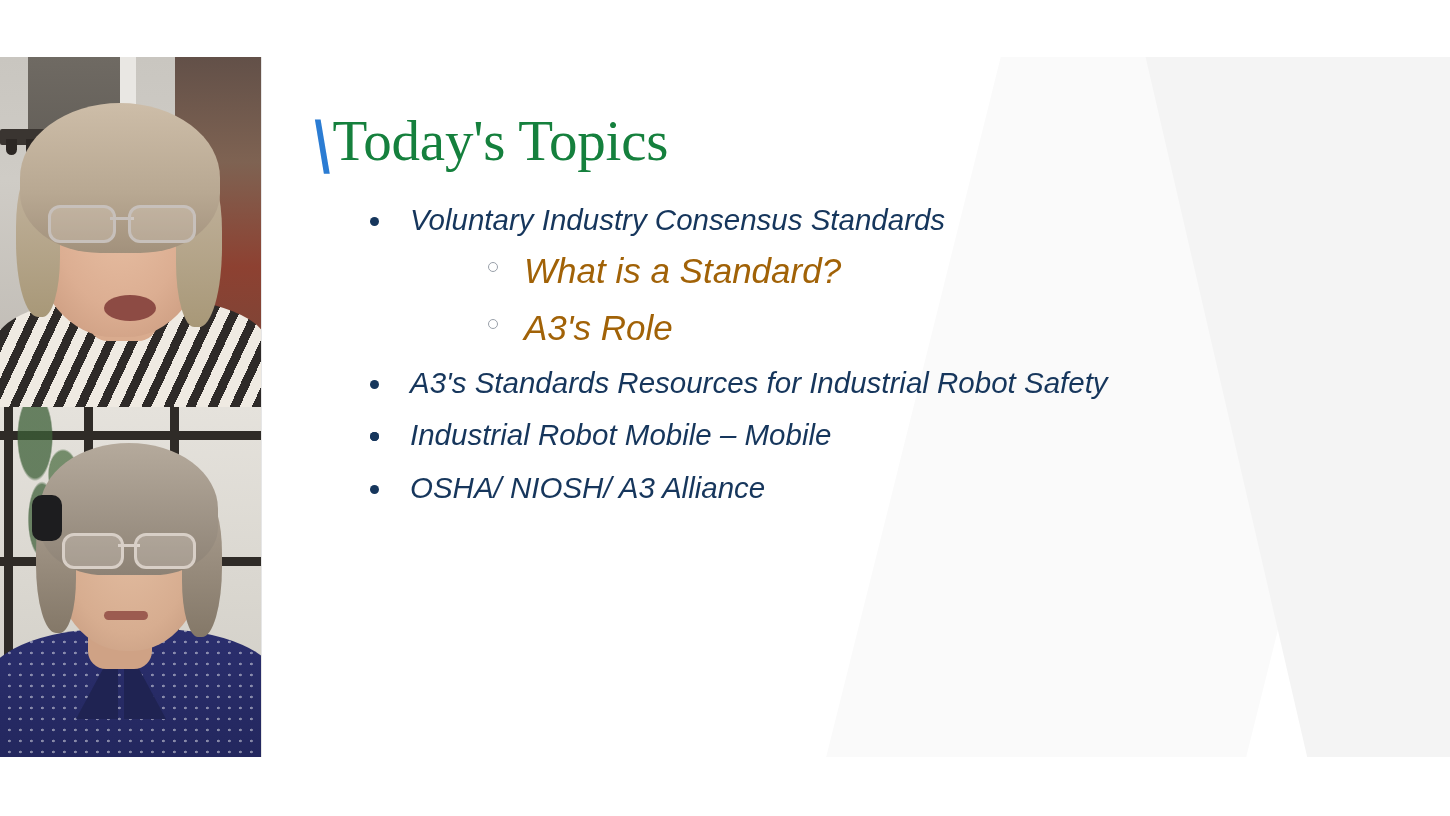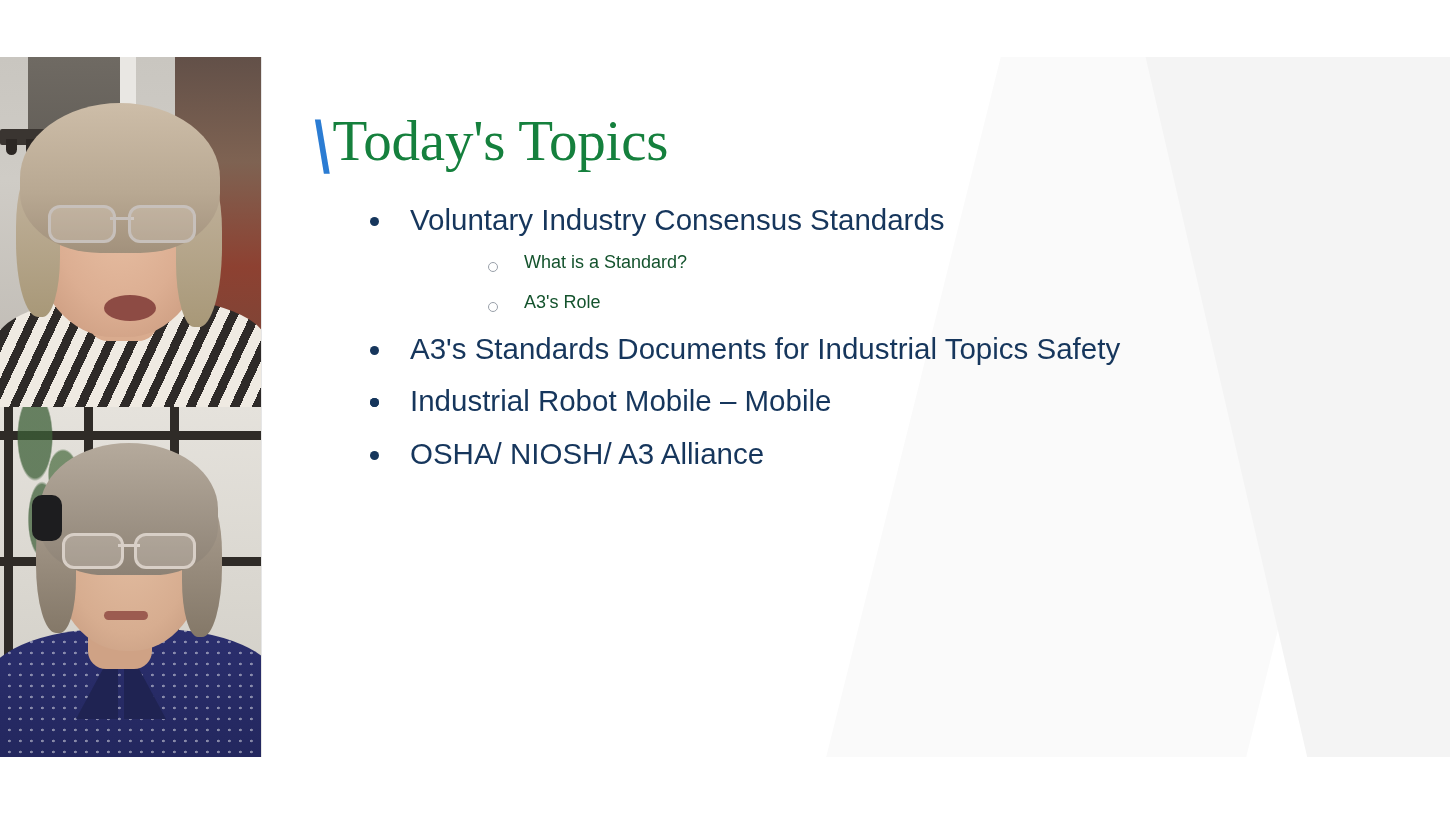--- a/index.html
+++ b/index.html
@@ -303,20 +303,21 @@
     letter-spacing: -0.2px;
     margin-left: 2px;
     margin-top: 14px;
     font-family: Liberation Serif, serif;
   }
 
   ul.topics {
     list-style: none;
     margin: 34px 0 0 0;
     padding: 0 0 0 52px;
+    font-style: italic;
   }
   ul.topics > li {
     position: relative;
     color: #16365c;
     font-size: 29.5px;
     line-height: 1.0;
     padding: 0 0 0 48px;
     margin: 0 0 23px 0;
     font-family: "Liberation Sans", sans-serif;
   }
@@ -330,22 +331,22 @@
     border-radius: 50%;
     background: #16365c;
   }
   ul.sub {
     list-style: none;
     margin: 18px 0 0 0;
     padding: 0 0 0 68px;
   }
   ul.sub > li {
     position: relative;
-    color: #14532d;
-    font-size: 18px;
+    color: #a16207;
+    font-size: 35px;
     line-height: 1.0;
     padding: 0 0 0 46px;
     margin: 0 0 22px 0;
   }
   ul.sub > li::before {
     content: "";
     position: absolute;
     left: 10px;
     top: 9px;
     width: 8px;
@@ -438,21 +439,21 @@
             <li>
               <span>What is a Standard?</span>
             </li>
             <li>
               <span>A3's Role</span>
             </li>
           </ul>
         </li>
 
         <li>
-          <span>A3's Standards Documents for Industrial Topics Safety</span>
+          <span>A3's Standards Resources for Industrial Robot Safety</span>
         </li>
 
         <li>
         </li>
 
         <li>
           <span>Industrial Robot Mobile – Mobile</span>
         </li>
 
         <li>

